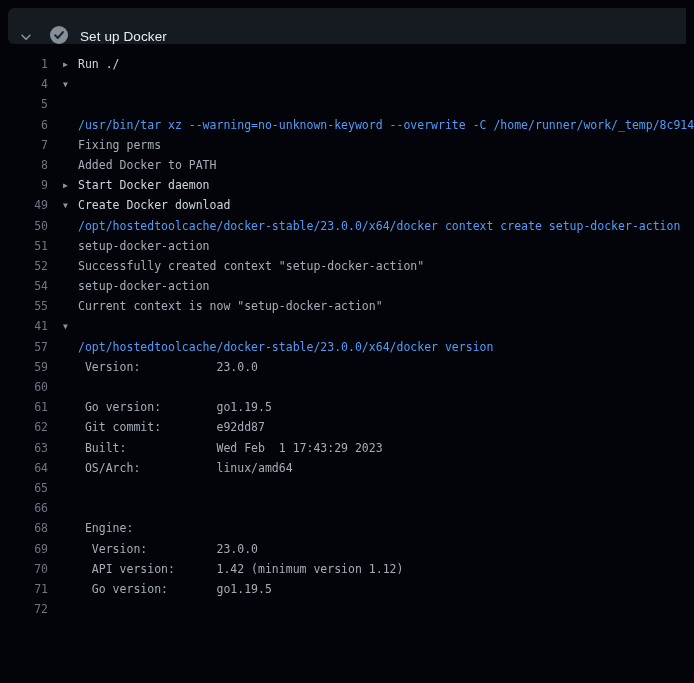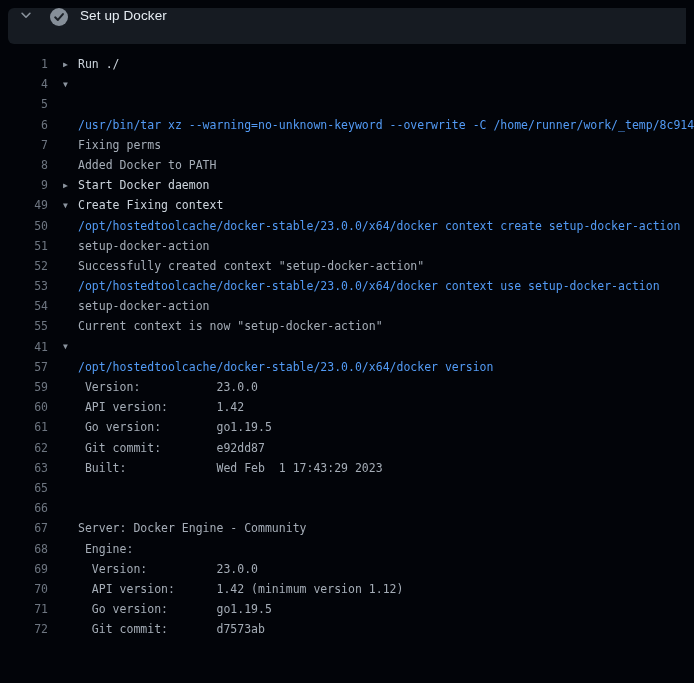--- a/index.html
+++ b/index.html
@@ -10,21 +10,21 @@
   }
   .app {
     position: relative;
     width: 694px; height: 683px;
     font-family: "DejaVu Sans Mono", monospace;
   }
   .step-header {
     position: absolute; left: 8px; top: 8px; right: 8px; height: 36px;
     background: var(--header-bg, #161b22);
     border-radius: 6px 0 0 6px;
-    display: flex; align-items: flex-start;
+    display: flex; align-items: flex-end;
     font-family: "Liberation Sans", sans-serif;
     cursor: pointer;
   }
   .chev { margin-left: 11px; display: flex; align-items: center; }
   .check { margin-left: 17px; display: flex; align-items: center; }
   .title {
     margin-left: 12px;
     color: var(--title-text, #e6edf3);
     font-size: 13.5px; font-weight: 500;
     letter-spacing: 0.1px;
@@ -83,37 +83,36 @@
   </div>
 
   <div class="log" id="log">
       <div class="row"><span class="num">1</span><span class="arrow-slot"><span class="arrow">▶</span></span><span class="txt group">Run ./</span></div>
       <div class="row"><span class="num">4</span><span class="arrow-slot"><span class="arrow">▼</span></span></div>
       <div class="row"><span class="num">5</span><span class="arrow-slot"></span></div>
       <div class="row"><span class="num">6</span><span class="arrow-slot"></span><span class="txt command">/usr/bin/tar xz --warning=no-unknown-keyword --overwrite -C /home/runner/work/_temp/8c914f</span></div>
       <div class="row"><span class="num">7</span><span class="arrow-slot"></span><span class="txt plain">Fixing perms</span></div>
       <div class="row"><span class="num">8</span><span class="arrow-slot"></span><span class="txt plain">Added Docker to PATH</span></div>
       <div class="row"><span class="num">9</span><span class="arrow-slot"><span class="arrow">▶</span></span><span class="txt group">Start Docker daemon</span></div>
-      <div class="row"><span class="num">49</span><span class="arrow-slot"><span class="arrow">▼</span></span><span class="txt group">Create Fixing context</span></div>
+      <div class="row"><span class="num">49</span><span class="arrow-slot"><span class="arrow">▼</span></span><span class="txt group">Create Docker download</span></div>
       <div class="row"><span class="num">50</span><span class="arrow-slot"></span><span class="txt command">/opt/hostedtoolcache/docker-stable/23.0.0/x64/docker context create setup-docker-action</span></div>
       <div class="row"><span class="num">51</span><span class="arrow-slot"></span><span class="txt plain">setup-docker-action</span></div>
       <div class="row"><span class="num">52</span><span class="arrow-slot"></span><span class="txt plain">Successfully created context "setup-docker-action"</span></div>
-      <div class="row"><span class="num">53</span><span class="arrow-slot"></span><span class="txt command">/opt/hostedtoolcache/docker-stable/23.0.0/x64/docker context use setup-docker-action</span></div>
       <div class="row"><span class="num">54</span><span class="arrow-slot"></span><span class="txt plain">setup-docker-action</span></div>
       <div class="row"><span class="num">55</span><span class="arrow-slot"></span><span class="txt plain">Current context is now "setup-docker-action"</span></div>
       <div class="row"><span class="num">41</span><span class="arrow-slot"><span class="arrow">▼</span></span></div>
       <div class="row"><span class="num">57</span><span class="arrow-slot"></span><span class="txt command">/opt/hostedtoolcache/docker-stable/23.0.0/x64/docker version</span></div>
       <div class="row"><span class="num">59</span><span class="arrow-slot"></span><span class="txt plain"> Version:           23.0.0</span></div>
-      <div class="row"><span class="num">60</span><span class="arrow-slot"></span><span class="txt plain"> API version:       1.42</span></div>
+      <div class="row"><span class="num">60</span><span class="arrow-slot"></span></div>
       <div class="row"><span class="num">61</span><span class="arrow-slot"></span><span class="txt plain"> Go version:        go1.19.5</span></div>
       <div class="row"><span class="num">62</span><span class="arrow-slot"></span><span class="txt plain"> Git commit:        e92dd87</span></div>
       <div class="row"><span class="num">63</span><span class="arrow-slot"></span><span class="txt plain"> Built:             Wed Feb  1 17:43:29 2023</span></div>
+      <div class="row"><span class="num">64</span><span class="arrow-slot"></span><span class="txt plain"> OS/Arch:           linux/amd64</span></div>
       <div class="row"><span class="num">65</span><span class="arrow-slot"></span></div>
       <div class="row"><span class="num">66</span><span class="arrow-slot"></span><span class="txt plain"></span></div>
-      <div class="row"><span class="num">67</span><span class="arrow-slot"></span><span class="txt plain">Server: Docker Engine - Community</span></div>
       <div class="row"><span class="num">68</span><span class="arrow-slot"></span><span class="txt plain"> Engine:</span></div>
       <div class="row"><span class="num">69</span><span class="arrow-slot"></span><span class="txt plain">  Version:          23.0.0</span></div>
       <div class="row"><span class="num">70</span><span class="arrow-slot"></span><span class="txt plain">  API version:      1.42 (minimum version 1.12)</span></div>
       <div class="row"><span class="num">71</span><span class="arrow-slot"></span><span class="txt plain">  Go version:       go1.19.5</span></div>
-      <div class="row"><span class="num">72</span><span class="arrow-slot"></span><span class="txt plain">  Git commit:       d7573ab</span></div>
+      <div class="row"><span class="num">72</span><span class="arrow-slot"></span></div>
     </div>
 
 </div>
 
 </body></html>

